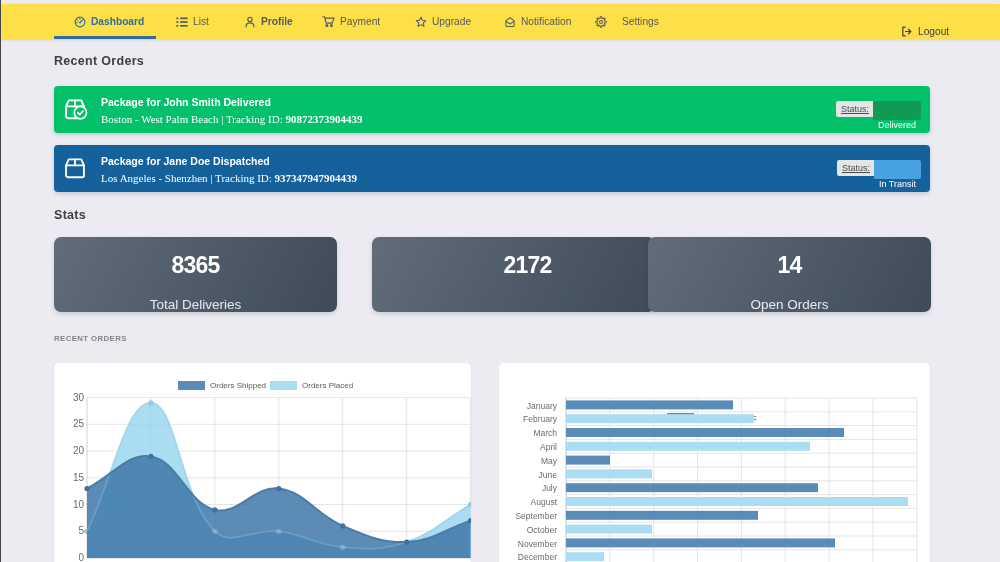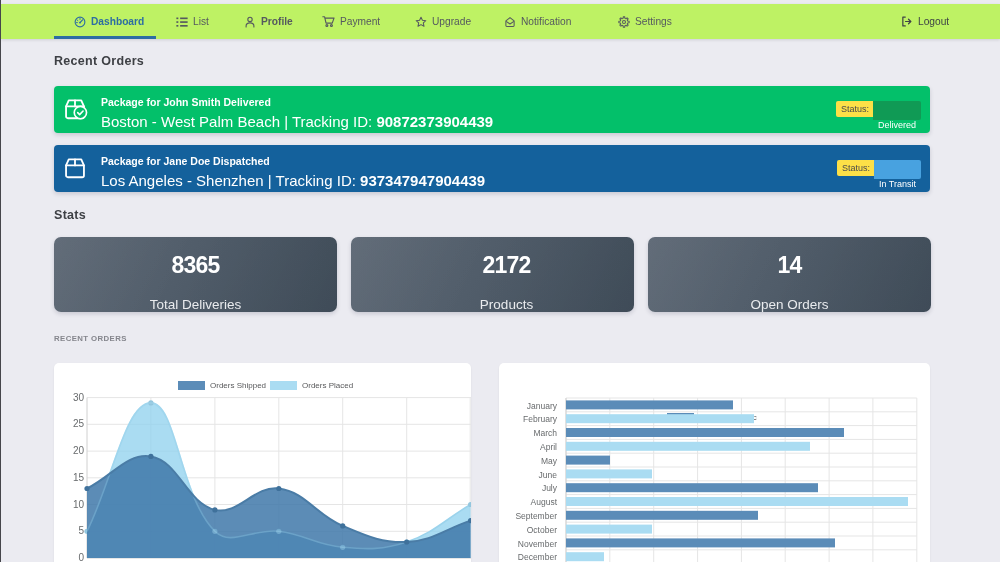--- a/index.html
+++ b/index.html
@@ -1,29 +1,29 @@
 <!DOCTYPE html>
 <html><head>
 <meta charset="utf-8">
 <style>
 * { margin:0; padding:0; box-sizing:border-box; }
 html,body { width:1000px; height:562px; overflow:hidden; background:#ebebf1; font-family:"Liberation Sans", sans-serif; }
 .sidebar { position:absolute; left:0; top:0; width:1px; height:562px; background:#45464b; z-index:10; }
-.topnav { position:absolute; left:1px; top:4px; width:999px; height:35px; background:#bef264; box-shadow:0 1px 3px rgba(0,0,0,0.12); }
+.topnav { position:absolute; left:1px; top:4px; width:999px; height:35px; background:#fde047; box-shadow:0 1px 3px rgba(0,0,0,0.12); }
 .nav-item { position:absolute; top:0; height:35px; display:flex; align-items:center; font-size:10.2px; color:#55595f; }
 .nav-item svg { margin-right:5px; }
 .nav-item.active { color:#2d6da3; font-weight:bold; }
 .nav-underline { position:absolute; left:53px; top:32px; width:102px; height:3px; background:#2d6da3; }
 .h-section { position:absolute; left:54px; font-size:12.5px; font-weight:bold; color:#3e4045; letter-spacing:0.3px; }
 .alert { position:absolute; left:54px; width:876px; height:47px; border-radius:4px; color:#fff; box-shadow:0 2px 4px rgba(50,50,80,0.18); }
 .alert .icon { position:absolute; left:8px; top:11px; }
 .alert .atitle { position:absolute; left:47px; top:10px; font-size:10.5px; font-weight:bold; }
-.alert .asub { position:absolute; left:47px; top:27px; font-size:15px; }
+.alert .asub { position:absolute; left:47px; top:27px; font-size:11px;font-family:Liberation Serif, serif; }
 .alert .badges { position:absolute; right:9px; top:15px; height:16px; font-size:9px; display:flex; }
-.badge-status { background:#fde047; color:#4b4b4b; border-radius:2px 0 0 2px; padding:3px 4px 0 5px; height:16px; }
+.badge-status { background:#e5e5e5; color:#4b4b4b; border-radius:2px 0 0 2px; padding:3px 4px 0 5px; height:16px;text-decoration:underline; }
 .badge-val { color:#fff; border-radius:0 2px 2px 0; padding:19px 5px 0 5px; height:16px; }
 .statcard { position:absolute; top:237px; width:283px; height:75px; border-radius:7px; box-shadow:0 2px 4px rgba(50,50,80,0.18); background:linear-gradient(115deg, rgba(255,255,255,0.05), rgba(255,255,255,0) 45%, rgba(0,0,0,0.05) 100%), linear-gradient(118deg,#5a6572 0%,#515d6a 45%,#424f5c 100%); color:#fff; text-align:center; }
 .statcard .num { margin-top:15px; font-size:23px; font-weight:bold; letter-spacing:-0.8px; }
 .statcard .lbl { margin-top:18px; font-size:13.5px; color:#e9ebee; }
 .minihead { position:absolute; left:54px; top:334px; font-size:7.8px; color:#84858c; letter-spacing:0.4px; font-weight:bold; }
 .chartcard { position:absolute; top:363px; height:240px; background:#fff; border-radius:5px; box-shadow:0 1px 2px rgba(0,0,0,0.08); }
 .legend { position:absolute; font-size:8px; color:#58595b; display:flex; align-items:flex-end; }
 .legend .sw { width:27px; height:9px; margin-right:5px; display:inline-block; }
 </style>
 </head>
@@ -71,28 +71,28 @@
       </svg>
   <span>Upgrade</span>
 </div>
 <div class="nav-item" style="left:503px;">
   <svg width="12" height="12" viewBox="0 0 16 16" fill="none" stroke="currentColor" stroke-width="1.4" stroke-linejoin="round">
         <path d="M2.5 6.6 L8 2.2 L13.5 6.6 V12.8 a1.2 1.2 0 0 1 -1.2 1.2 H3.7 a1.2 1.2 0 0 1 -1.2 -1.2 Z"></path>
         <path d="M2.8 7.2 L8 10.6 L13.2 7.2"></path>
       </svg>
   <span>Notification</span>
 </div>
-<div class="nav-item" style="left:617px;">
+<div class="nav-item" style="left:594px;gap:10px;">
   <svg width="12" height="12" viewBox="0 0 16 16" fill="none" stroke="currentColor" stroke-width="1.4" stroke-linejoin="round">
         <path d="M8.00,1.10 L8.97,1.17 L9.24,3.16 L10.55,3.70 L12.14,2.48 L12.88,3.12 L13.52,3.86 L12.30,5.45 L12.84,6.76 L14.83,7.03 L14.90,8.00 L14.83,8.97 L12.84,9.24 L12.30,10.55 L13.52,12.14 L12.88,12.88 L12.14,13.52 L10.55,12.30 L9.24,12.84 L8.97,14.83 L8.00,14.90 L7.03,14.83 L6.76,12.84 L5.45,12.30 L3.86,13.52 L3.12,12.88 L2.48,12.14 L3.70,10.55 L3.16,9.24 L1.17,8.97 L1.10,8.00 L1.17,7.03 L3.16,6.76 L3.70,5.45 L2.48,3.86 L3.12,3.12 L3.86,2.48 L5.45,3.70 L6.76,3.16 L7.03,1.17 Z"></path>
         <circle cx="8" cy="8" r="2"></circle>
       </svg>
   <span>Settings</span>
 </div>
-<div class="nav-item" style="left:899px; color:#3f4346;">
+<div class="nav-item" style="left:899px; color:#3f4346;margin-top:10px;">
   <svg width="13" height="13" viewBox="0 0 16 16" fill="none" stroke="currentColor" stroke-width="1.5" stroke-linecap="round" stroke-linejoin="round">
         <path d="M6.5 2.5 H3.5 V13.5 H6.5"></path>
         <path d="M10.5 5.2 L13.3 8 L10.5 10.8"></path>
         <path d="M13 8 H6.8"></path>
       </svg>
   <span>Logout</span>
 </div>
 <div class="nav-underline"></div>
 </div>
 
@@ -131,23 +131,22 @@
       <span class="badge-val" style="background:#48a2e0;">In Transit</span>
     </div>
 </div>
 
 <div class="h-section" style="top:208px;">Stats</div>
 
 <div class="statcard" style="left:54px;">
     <div class="num">8365</div>
     <div class="lbl">Total Deliveries</div>
   </div>
-<div class="statcard" style="left:351px;padding-left:28px;">
+<div class="statcard" style="left:372px;padding-left:28px;">
     <div class="num">2172</div>
-    <div class="lbl">Products</div>
   </div>
 <div class="statcard" style="left:648px;">
     <div class="num">14</div>
     <div class="lbl">Open Orders</div>
   </div>
 
 <div class="minihead">RECENT ORDERS</div>
 
 <div class="chartcard" style="left:54px; width:417px;">
 <div class="legend" style="left:124px; top:18px;"><span class="sw" style="background:#5b8cb8;"></span>Orders Shipped</div>

